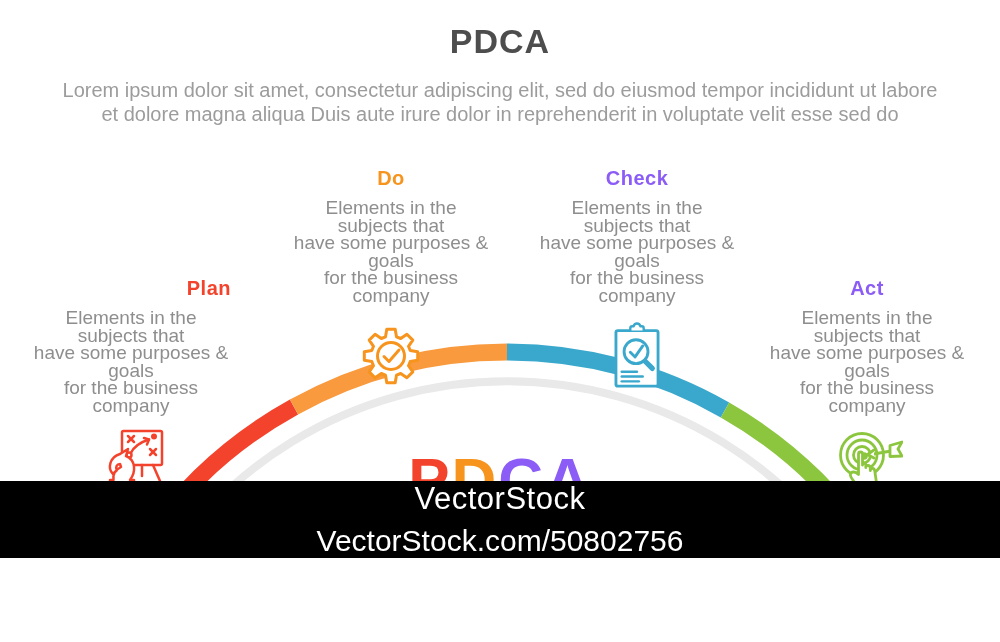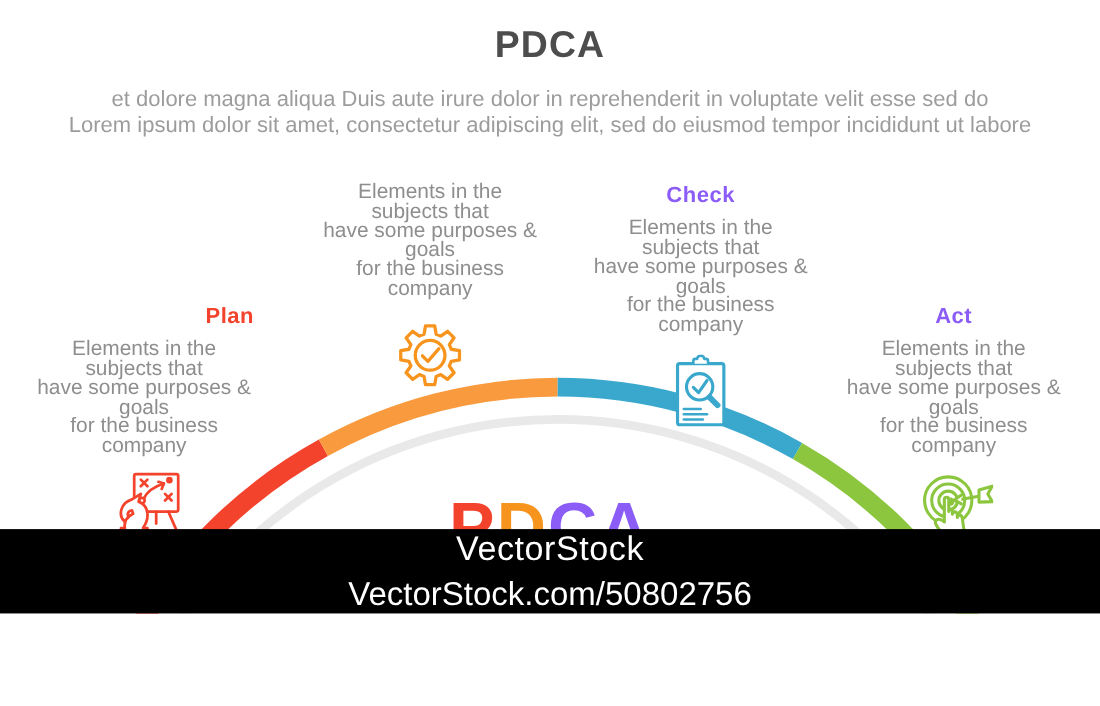--- a/index.html
+++ b/index.html
@@ -59,22 +59,22 @@
   <svg id="arc-layer" width="1000" height="642" viewBox="0 0 1000 642" aria-hidden="true">
     <path d="M 140 606 A 412 412 0 0 1 874 606" fill="none" stroke="#e9e9e9" stroke-width="8"></path>
     <path d="M 127 569 A 441 441 0 0 1 294 407" fill="none" stroke="#f4432c" stroke-width="17"></path>
     <path d="M 294 407 A 441 441 0 0 1 507 352" fill="none" stroke="#f89a3d" stroke-width="17"></path>
     <path d="M 507 352 A 441 441 0 0 1 725 410" fill="none" stroke="#3aa8cc" stroke-width="17"></path>
     <path d="M 725 410 A 441 441 0 0 1 887 570" fill="none" stroke="#8cc63f" stroke-width="17"></path>
   </svg>
 
   <div id="header">
     <h1>PDCA</h1>
+    <div class="subtitle-line">Lorem ipsum dolor sit amet, consectetur adipiscing elit, sed do eiusmod tempor incididunt ut labore</div>
     <div class="subtitle-line">et dolore magna aliqua Duis aute irure dolor in reprehenderit in voluptate velit esse sed do</div>
-    <div class="subtitle-line">Lorem ipsum dolor sit amet, consectetur adipiscing elit, sed do eiusmod tempor incididunt ut labore</div>
   </div>
 
   <div class="section" id="sec-plan">
     <h3 class="t-plan">Plan</h3>
     <div class="desc-line">Elements in the subjects that</div>
     <div class="desc-line">have  some purposes &amp; goals</div>
     <div class="desc-line">for the  business company</div>
     <span class="icon-wrap">
       <svg width="70" height="64" viewBox="0 0 70 64" fill="none" stroke="#f4432c" stroke-width="2.5" stroke-linejoin="round" stroke-linecap="round">
         <rect x="26" y="7" width="40" height="34" rx="1.5" fill="#fff"></rect>
@@ -87,20 +87,21 @@
           <line x1="60" y1="25" x2="54" y2="31"></line>
         <path d="M34.5,29.5 C38,22 45,18 53,15.5"></path>
         <path d="M53,15.5 L48,14 M53,15.5 L51,20.5"></path>
         <circle cx="33" cy="31" r="2.5" fill="#fff"></circle>
         <path d="M14,61 H38 V56 H34 C40,48 40,36 30,32 L32,25 L24,30 C14,33 11,44 17,50 L21,46 C19,43 21,40 24,40 L25,43 C20,45.5 16.5,50 17.5,56 H14 Z" fill="#fff"></path>
       </svg>
     </span>
   </div>
 
   <div class="section" id="sec-do">
+    <h3 class="t-do">Do</h3>
     <div class="desc-line">Elements in the subjects that</div>
     <div class="desc-line">have  some purposes &amp; goals</div>
     <div class="desc-line">for the  business company</div>
     <span class="icon-wrap">
       <svg width="64" height="64" viewBox="0 0 64 64" fill="none" stroke="#f7941d" stroke-width="3" stroke-linejoin="round" stroke-linecap="round">
         <polygon points="51.2,26.5 58.7,27.8 58.7,36.2 51.2,37.5 49.5,41.7 53.8,47.9 47.9,53.8 41.7,49.5 37.5,51.2 36.2,58.7 27.8,58.7 26.5,51.2 22.3,49.5 16.1,53.8 10.2,47.9 14.5,41.7 12.8,37.5 5.3,36.2 5.3,27.8 12.8,26.5 14.5,22.3 10.2,16.1 16.1,10.2 22.3,14.5 26.5,12.8 27.8,5.3 36.2,5.3 37.5,12.8 41.7,14.5 47.9,10.2 53.8,16.1 49.5,22.3" fill="#fff"></polygon>
         <circle cx="32" cy="32" r="13.5" fill="#fff"></circle>
         <polyline points="25,32.5 30,37.5 40,26"></polyline>
       </svg>
     </span>

